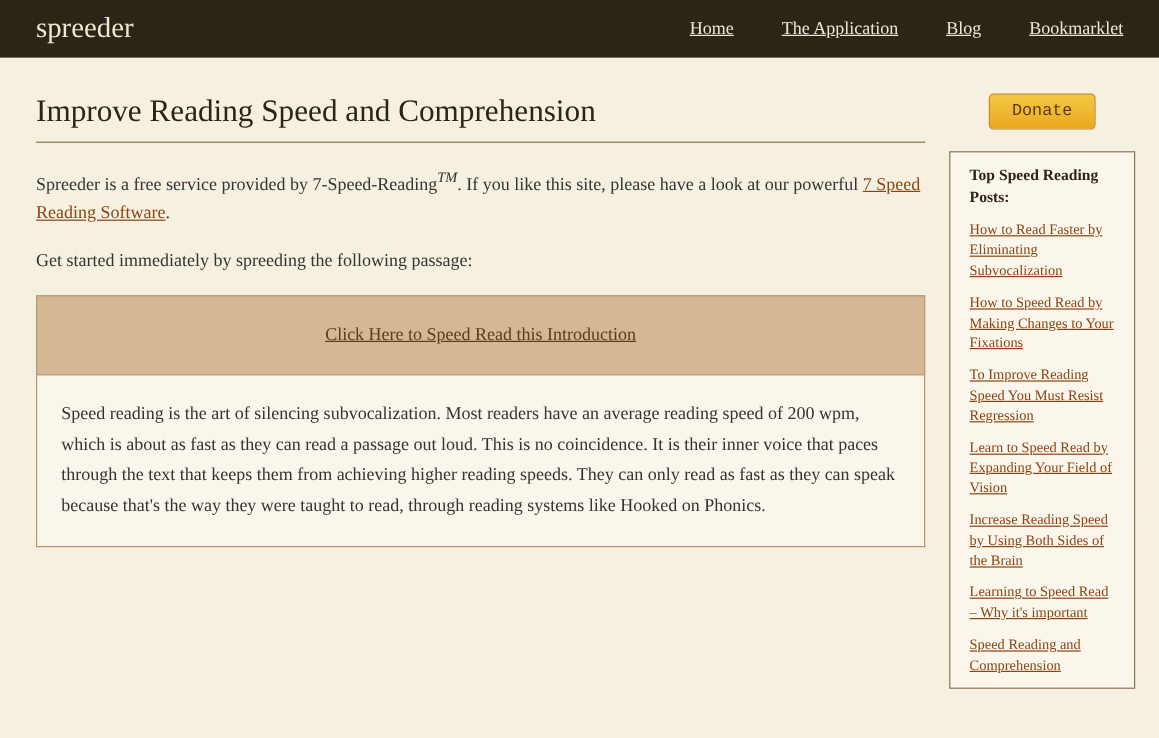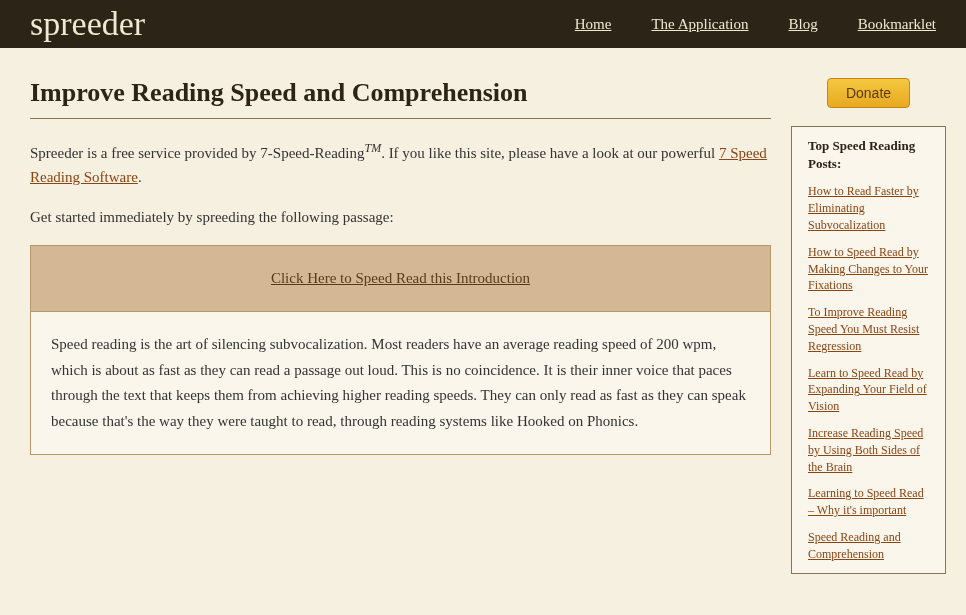--- a/index.html
+++ b/index.html
@@ -15,21 +15,21 @@
     #header {
       background-color: #2c2416;
       display: flex;
       align-items: center;
       padding: 0 30px;
       height: 48px;
     }
 
     #logo {
       color: #f0e8d0;
-      font-size: 34px;
+      font-size: 24px;
       font-family: Georgia, serif;
       font-weight: normal;
       flex: 0 0 auto;
       margin-right: auto;
     }
 
     #nav {
       display: flex;
       gap: 40px;
       align-items: center;
@@ -54,21 +54,21 @@
     }
 
     
     #main-content {
       flex: 1;
       min-width: 0;
     }
 
     #page-heading {
       font-size: 26px;
-      font-weight: bold;
+      font-weight: normal;
       color: #2c2416;
       font-family: Georgia, serif;
       margin-bottom: 10px;
     }
 
     #heading-divider {
       border: none;
       border-top: 1px solid #8b7355;
       margin-bottom: 20px;
     }
@@ -128,21 +128,21 @@
       gap: 0;
     }
 
     #donate-btn {
       background: linear-gradient(to bottom, #f5c842, #e8a820);
       border: 1px solid #c8861a;
       border-radius: 4px;
       padding: 6px 18px;
       font-size: 14px;
       color: #5a3a00;
-      font-family: Liberation Sans, sans-serif;
+      font-family: Liberation Mono, monospace;
       cursor: pointer;
       margin-bottom: 18px;
       align-self: center;
     }
 
     #sidebar-posts-box {
       border: 1px solid #8b7355;
       background-color: #faf6ec;
       padding: 10px 16px;
       width: 155px;

